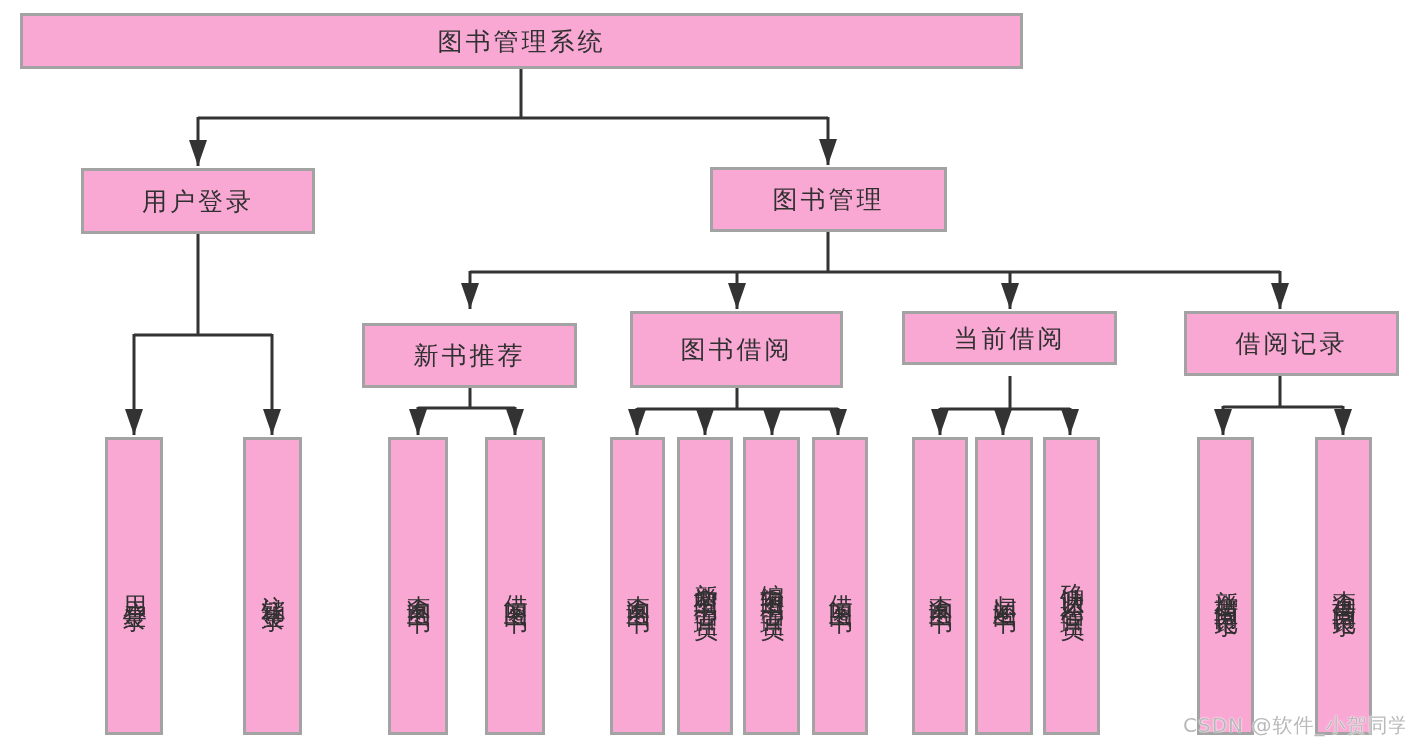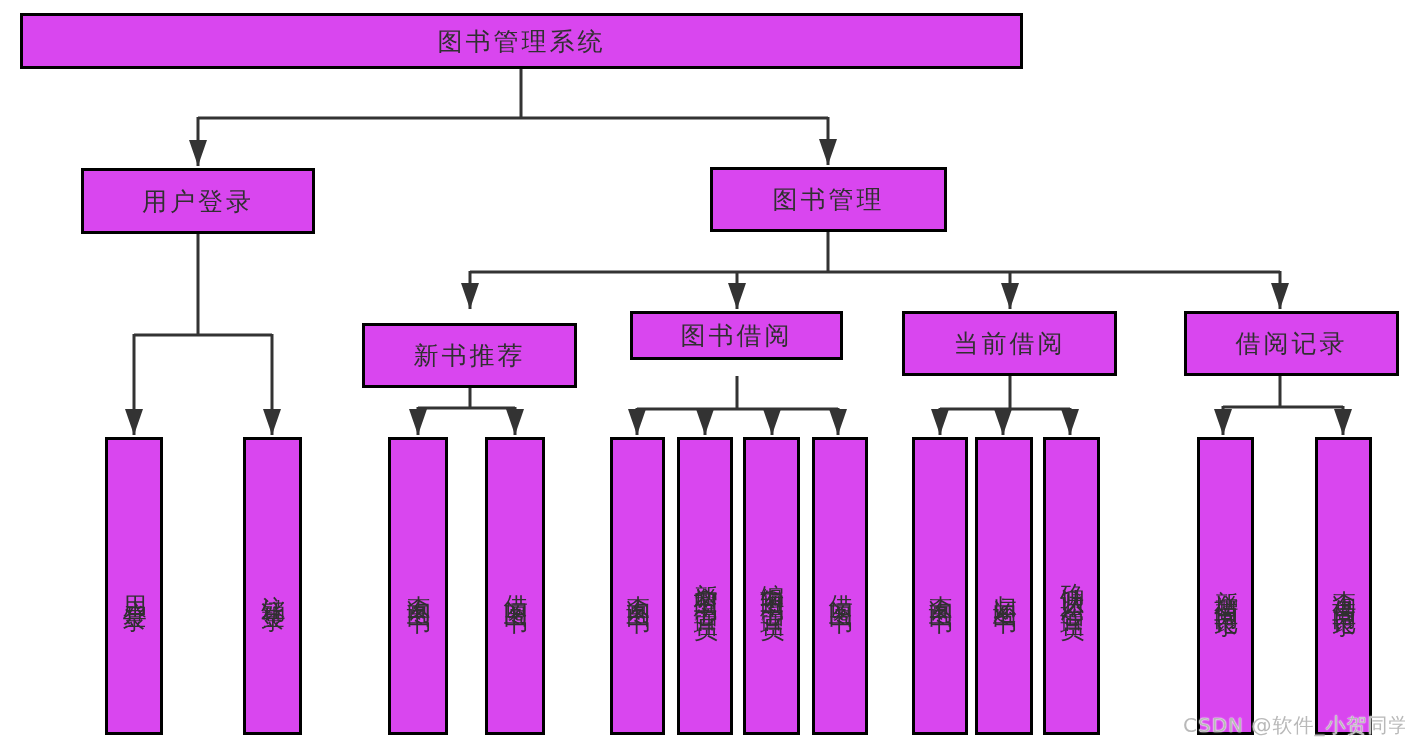--- a/index.html
+++ b/index.html
@@ -2,21 +2,21 @@
 <html><head>
 <meta charset="utf-8">
 <style>
   html,body{margin:0;padding:0;background:#ffffff;}
   .canvas{
     position:relative;width:1405px;height:747px;background:#ffffff;
     font-family:"DejaVu Sans","Liberation Sans",sans-serif;overflow:hidden;
   }
   svg.connectors{position:absolute;left:0;top:0;width:1405px;height:747px;display:block;}
   .box{
-    position:absolute;box-sizing:border-box;border:3px solid #000000;background:#d946ef;
+    position:absolute;box-sizing:border-box;border:3px solid #a3a3a3;background:#f9a8d4;
     display:flex;align-items:center;justify-content:center;color:#303030;z-index:2;
   }
   .hbox{font-size:25px;letter-spacing:3px;white-space:nowrap;}
   .vbox{
     writing-mode:vertical-rl;text-orientation:mixed;
     font-size:24px;letter-spacing:5px;line-height:1.15;
   }
   .watermark{
     position:absolute;left:1183px;top:712px;z-index:6;
     font-size:20px;letter-spacing:1px;color:#b9b9b9;
@@ -70,22 +70,22 @@
       <line x1="1343" y1="406" x2="1343" y2="435" marker-end="url(#arrow)"></line>
     </g>
   </svg>
 
   <div class="box hbox" style="left:20px;top:13px;width:1003px;height:56px;">图书管理系统</div>
 
   <div class="box hbox" style="left:81px;top:168px;width:234px;height:66px;">用户登录</div>
   <div class="box hbox" style="left:710px;top:167px;width:237px;height:65px;">图书管理</div>
 
   <div class="box hbox" style="left:362px;top:311px;width:215px;height:65px;margin-top:12px;">新书推荐</div>
-  <div class="box hbox" style="left:630px;top:311px;width:213px;height:49px;">图书借阅</div>
-  <div class="box hbox" style="left:902px;top:311px;width:215px;height:65px;">当前借阅</div>
+  <div class="box hbox" style="left:630px;top:311px;width:213px;height:77px;">图书借阅</div>
+  <div class="box hbox" style="left:902px;top:311px;width:215px;height:54px;">当前借阅</div>
   <div class="box hbox" style="left:1172px;top:311px;width:215px;height:65px;margin-left:12px;">借阅记录</div>
 
   <div class="box vbox" style="left:105px;top:437px;width:58px;height:298px;">用户登录</div>
   <div class="box vbox" style="left:243px;top:437px;width:59px;height:298px;">注销登录</div>
 
   <div class="box vbox" style="left:388px;top:437px;width:60px;height:298px;">查询图书</div>
   <div class="box vbox" style="left:485px;top:437px;width:60px;height:298px;">借阅图书</div>
 
   <div class="box vbox" style="left:610px;top:437px;width:55px;height:298px;">查询图书</div>
   <div class="box vbox" style="left:677px;top:437px;width:56px;height:298px;">新增图书（管理员）</div>

